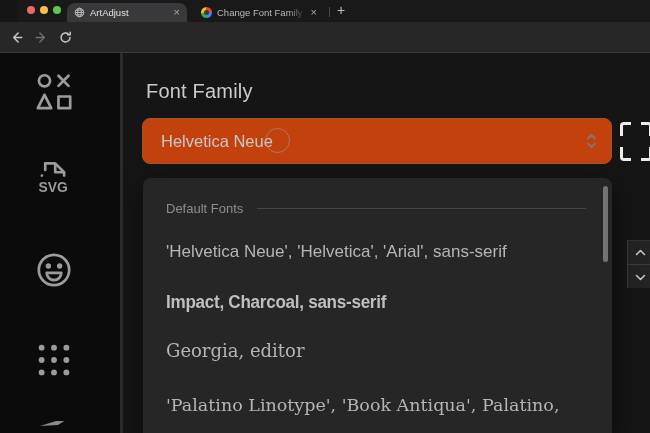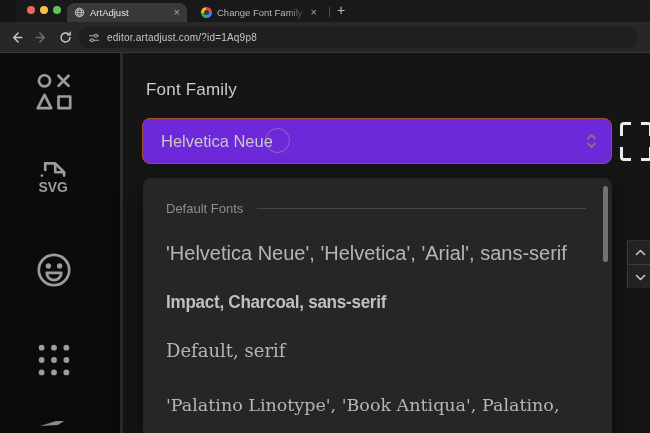--- a/index.html
+++ b/index.html
@@ -39,25 +39,25 @@
   .urlpill { position:absolute; left:78px; top:5px; width:560px; height:21px; background:#1f1f20; border-radius:11px;
     display:flex; align-items:center; padding:0 10px; gap:7px; }
   .urltext { color:#c6c6c6; font-size:10px; letter-spacing:.2px; white-space:nowrap; }
 
   
   .sidebar { position:absolute; left:0; top:53px; width:120px; height:380px; background:#0b0b0b; }
   .sidedivider { position:absolute; left:120px; top:53px; width:3px; height:380px; background:#2b2b2b; }
   .side-btn { position:absolute; left:36px; width:48px; height:48px; display:flex; align-items:center; justify-content:flex-start; }
   .content { position:absolute; left:123px; top:53px; width:527px; height:380px; background:#151516; }
 
-  .heading { position:absolute; left:23px; top:27px; font-size:17px; color:#cbcbcb; letter-spacing:.2px; }
+  .heading { position:absolute; left:23px; top:27px; font-size:20px; color:#cbcbcb; letter-spacing:.2px; }
 
   .fontselect {
     position:absolute; left:19px; top:65px; width:470px; height:46px;
-    background:#6d28d9; border:1.5px solid #a6512c; border-radius:8px;
+    background:#c2410c; border:1.5px solid #a6512c; border-radius:8px;
     display:flex; align-items:center; padding:0 18px;
   }
   .fontselect .value { color:#c9c9c9; font-size:16.5px; }
   .click-circle { position:absolute; left:122px; top:9px; width:25px; height:25px; border-radius:50%;
     border:1.5px solid rgba(160,160,160,.55); }
   .sel-chevrons { position:absolute; right:14px; top:13px; }
 
   .focus-brackets { position:absolute; left:497px; top:69px; width:36px; height:39px; }
   .fb { position:absolute; width:11px; height:14px; border-color:#ececec; border-style:solid; border-width:0; }
   .fb-tl{ left:0; top:0;  border-left:3.5px solid #ececec; border-top:3.5px solid #ececec; border-radius:4px 0 0 0; }
@@ -71,21 +71,21 @@
   .stepper .up{ top:0; border-bottom:1px solid #3d3d3e; } .stepper .down{ top:24px; }
 
   .dropdown {
     position:absolute; left:20px; top:125px; width:469px; height:256px;
     background:#262626; border-radius:8px 8px 0 0; box-shadow:0 10px 26px rgba(0,0,0,.55);
   }
   .group-head { position:absolute; left:23px; right:26px; top:22px; height:16px; display:flex; align-items:center; gap:14px; }
   .group-label { color:#8e8e8e; font-size:13px; white-space:nowrap; }
   .group-line { flex:1; height:1px; background:#454545; }
   .opt { position:absolute; left:23px; color:#b5b5b5; }
-  .opt-sans   { top:64px;  font-size:20px; white-space:nowrap; font-family:"Liberation Sans", sans-serif; }
+  .opt-sans   { top:64px;  font-size:17px; white-space:nowrap; font-family:"Liberation Sans", sans-serif; }
   .opt-impact { top:114px; font-size:18px; font-weight:800; letter-spacing:-.3px; color:#bfbfbf;
                 transform:scale(.95,1.06); transform-origin:left center; font-family:"Liberation Sans", sans-serif; }
   .opt-serif1 { top:162px; font-size:18px; font-family:"DejaVu Serif", serif; }
   .opt-serif2 { top:210px; width:414px; font-size:17.5px; line-height:35px; font-family:"DejaVu Serif", serif; }
   .scroll-thumb { position:absolute; right:4px; top:8px; width:5px; height:76px; background:#737373; border-radius:2.5px; }
 
   svg { display:block; }
 </style>
 </head>
 <body>
@@ -128,28 +128,20 @@
     <div class="navbtn" style="left:33px;">
       <svg width="13" height="13" viewBox="0 0 16 16" fill="none" stroke="#6f6f6f" stroke-width="1.8" stroke-linecap="round" stroke-linejoin="round">
           <path d="M6 2.5 11.5 8 6 13.5M11.5 8h-10"></path>
         </svg>
     </div>
     <div class="navbtn" style="left:57px;">
       <svg width="13" height="13" viewBox="0 0 16 16" fill="none" stroke="#c8c8c8" stroke-width="1.8" stroke-linecap="round">
           <path d="M13.5 8a5.5 5.5 0 1 1-1.7-4"></path>
           <path d="M13.8 1.5v3.2h-3.2" stroke-linejoin="round"></path>
         </svg>
-    </div>
-    <div class="urlpill">
-      <svg width="12" height="12" viewBox="0 0 16 16" fill="none" stroke="#a5a5a5" stroke-width="1.6" stroke-linecap="round">
-        <path d="M2 5h12M2 11h12"></path>
-          <circle cx="10.5" cy="5" r="2" fill="#1f1f20"></circle>
-          <circle cx="5.5" cy="11" r="2" fill="#1f1f20"></circle>
-      </svg>
-      <span class="urltext">editor.artadjust.com/?id=1Aq9p8</span>
     </div>
   </div>
 
   <aside class="sidebar">
     <div class="side-btn" style="top:15px;">
       <svg width="36" height="38" viewBox="0 0 32 34" fill="none" stroke="#9c9c9c" stroke-width="2.4" stroke-linecap="round" stroke-linejoin="round">
         <circle cx="7.5" cy="7" r="5"></circle>
         <path d="M20 2.5 29 11.5M29 2.5 20 11.5"></path>
         <path d="M7.5 19.5 13.5 31.5H1.5Z"></path>
         <rect x="20" y="21" width="10.5" height="10.5"></rect>
@@ -226,19 +218,19 @@
       </div>
     </div>
 
     <div class="dropdown">
       <div class="group-head">
         <span class="group-label">Default Fonts</span>
         <span class="group-line"></span>
       </div>
       <div class="opt opt-sans">'Helvetica Neue', 'Helvetica', 'Arial', sans-serif</div>
       <div class="opt opt-impact">Impact, Charcoal, sans-serif</div>
-      <div class="opt opt-serif1">Default, serif</div>
+      <div class="opt opt-serif1">Georgia, editor</div>
       <div class="opt opt-serif2">'Palatino Linotype', 'Book Antiqua', Palatino, serif</div>
       <div class="scroll-thumb"></div>
     </div>
   </main>
 
 </div>
 
 </body></html>

